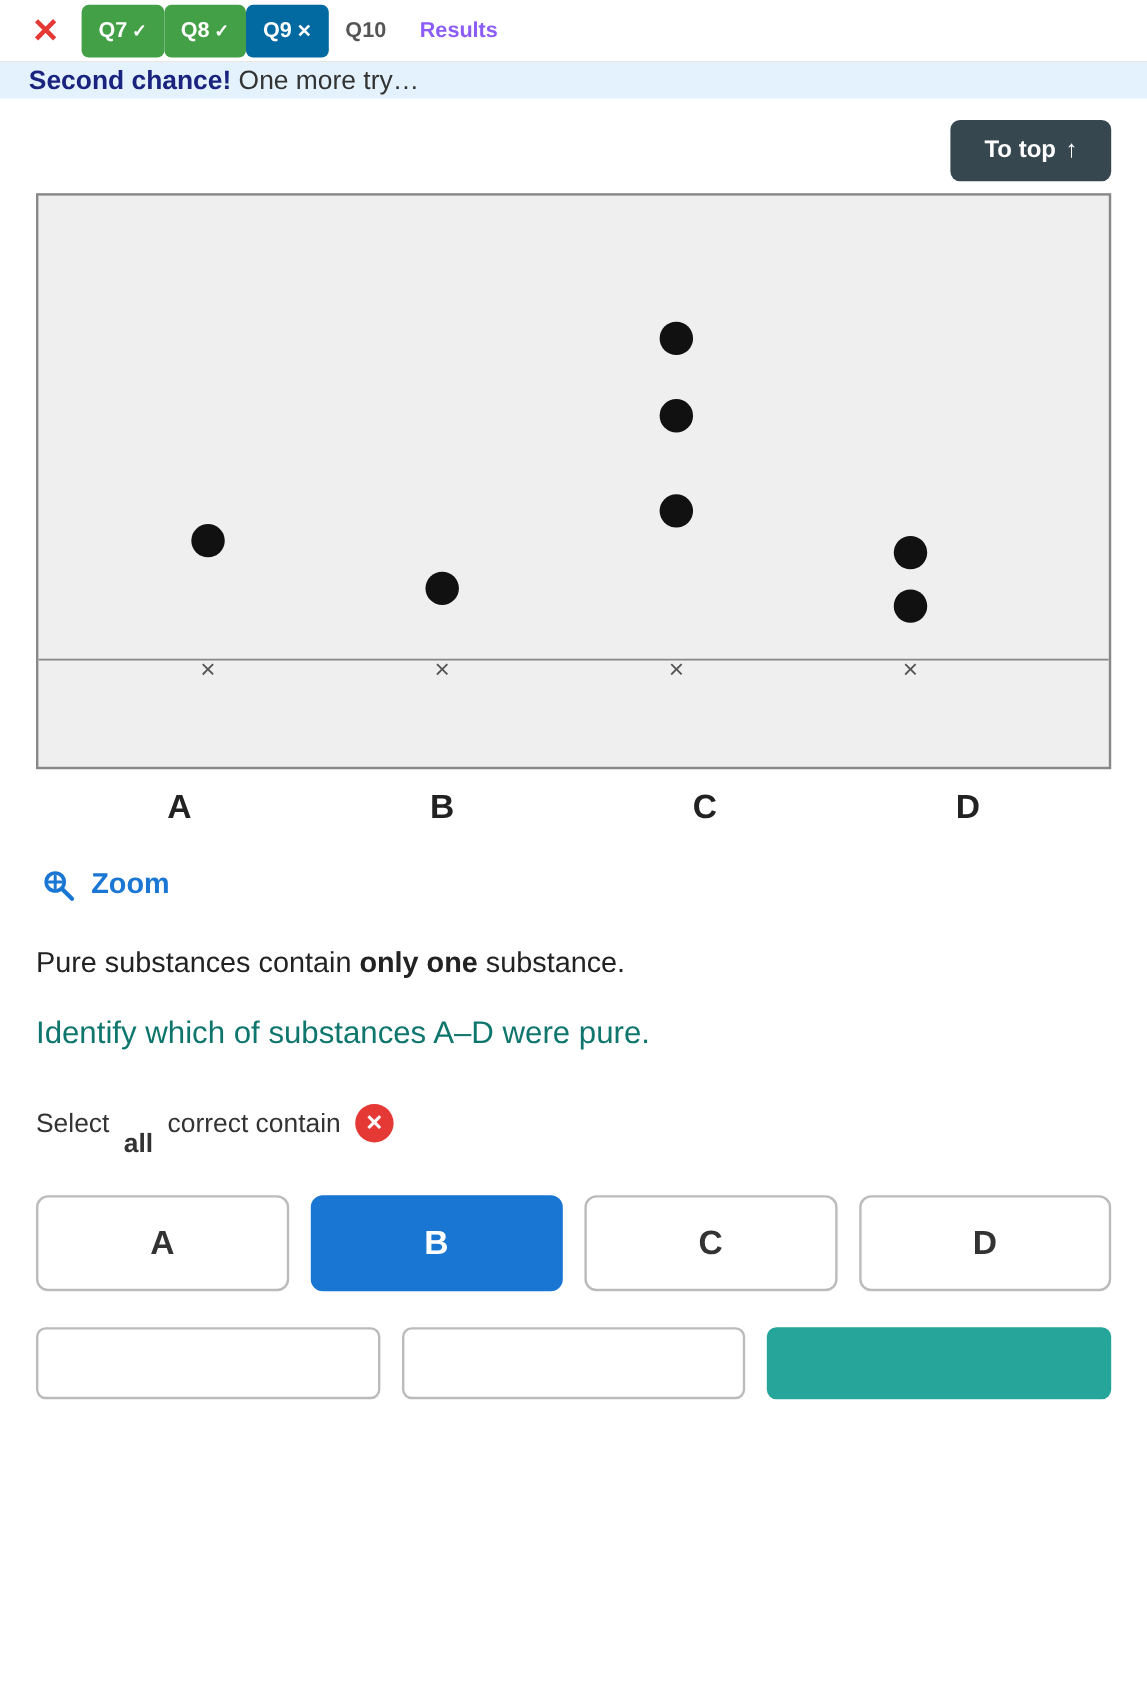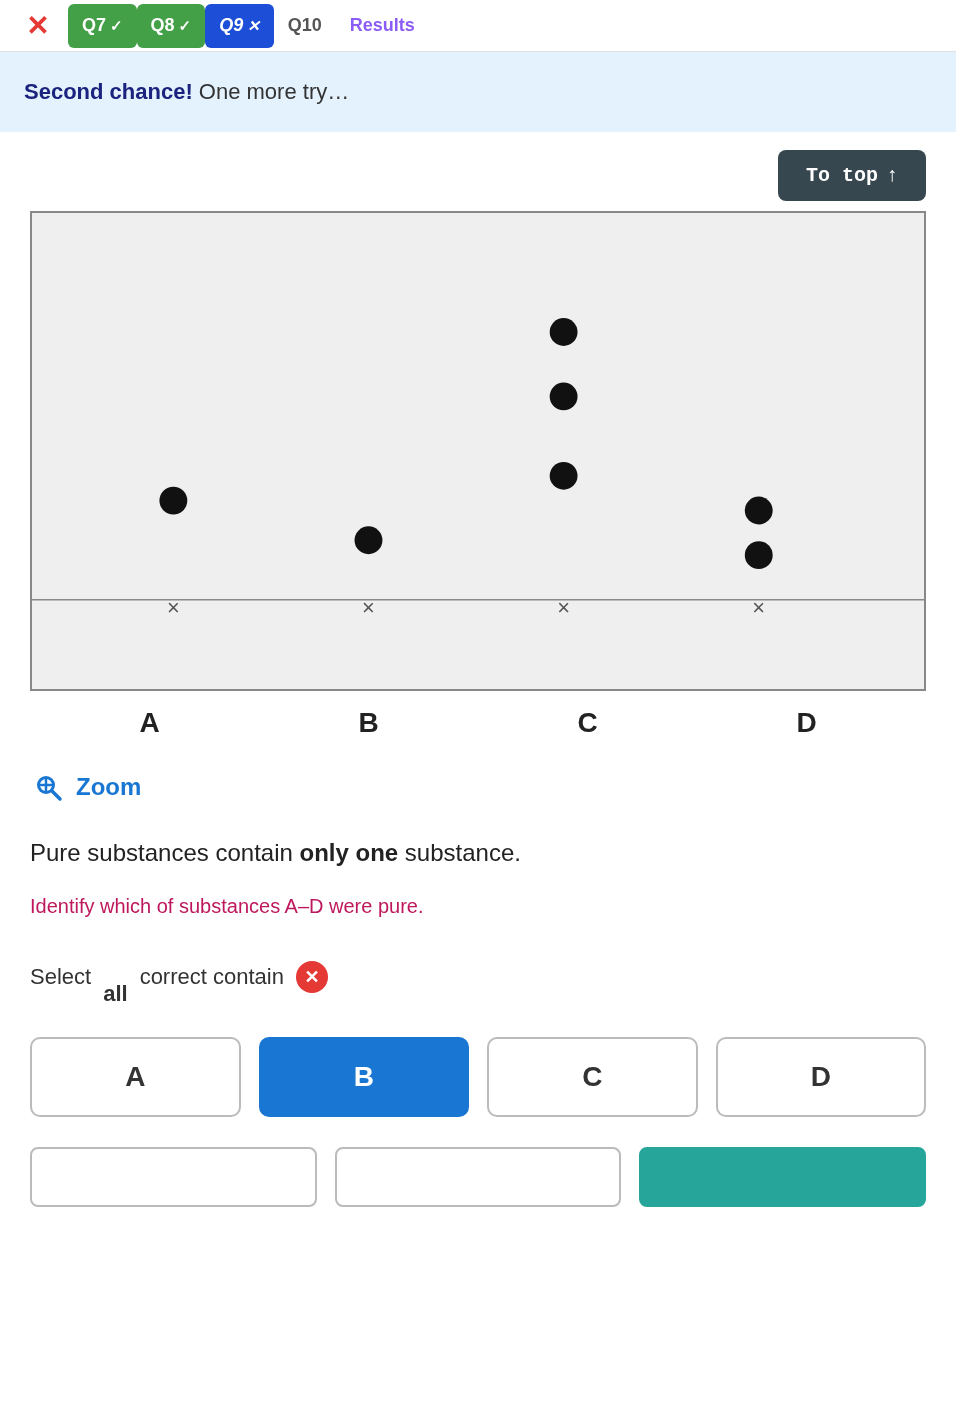--- a/index.html
+++ b/index.html
@@ -27,30 +27,30 @@
       padding: 6px 14px;
       font-size: 18px;
       font-weight: bold;
       cursor: pointer;
       border-radius: 4px;
       height: 44px;
       min-width: 60px;
     }
     .nav-item.wrong { color: #e53935; }
     .nav-item.correct { background: #43a047; color: #fff; border-radius: 6px; text-align: right; }
-    .nav-item.active { background: #1d4ed8; color: #fff; border-radius: 6px; font-style: italic; }
+    .nav-item.active { background: #0369a1; color: #fff; border-radius: 6px; }
     .nav-item.plain { color: #555; }
     .nav-item.results { color: #8b5cf6; font-weight: bold; }
     .nav-check { color: #fff; font-size: 15px; margin-left: 4px; }
     .nav-cross-white { color: #fff; font-size: 15px; margin-left: 4px; }
 
     
     .second-chance-banner {
       background: #e3f2fd;
-      padding: 27px 24px;
+      padding: 2px 24px;
       font-size: 22px;
       color: #333;
     }
     .second-chance-banner strong { color: #1a237e; font-weight: 900; }
 
     
     .to-top-row {
       display: flex;
       justify-content: flex-end;
       padding: 18px 30px 10px 30px;
@@ -60,21 +60,20 @@
       color: #fff;
       border: none;
       border-radius: 8px;
       padding: 14px 28px;
       font-size: 20px;
       font-weight: bold;
       cursor: pointer;
       display: flex;
       align-items: center;
       gap: 8px;
-      font-family: Liberation Mono, monospace;
     }
     .to-top-arrow { font-size: 20px; }
 
     
     .chart-container {
       margin: 0 30px 0 30px;
       border: 2px solid #888;
       background: #efefef;
       position: relative;
       height: 480px;
@@ -115,22 +114,22 @@
     .question-text {
       padding: 20px 30px 10px 30px;
       font-size: 24px;
       color: #222;
       line-height: 1.5;
     }
     .question-text strong { font-weight: 900; margin-top: 36px; }
 
     .question-text2 {
       padding: 10px 30px 10px 30px;
-      font-size: 20px;
-      color: #be185d;
+      font-size: 26px;
+      color: #0f766e;
       line-height: 1.5;
     }
 
     
     .select-all-row {
       display: flex;
       align-items: center;
       gap: 12px;
       padding: 16px 30px 20px 30px;
       font-size: 22px;

